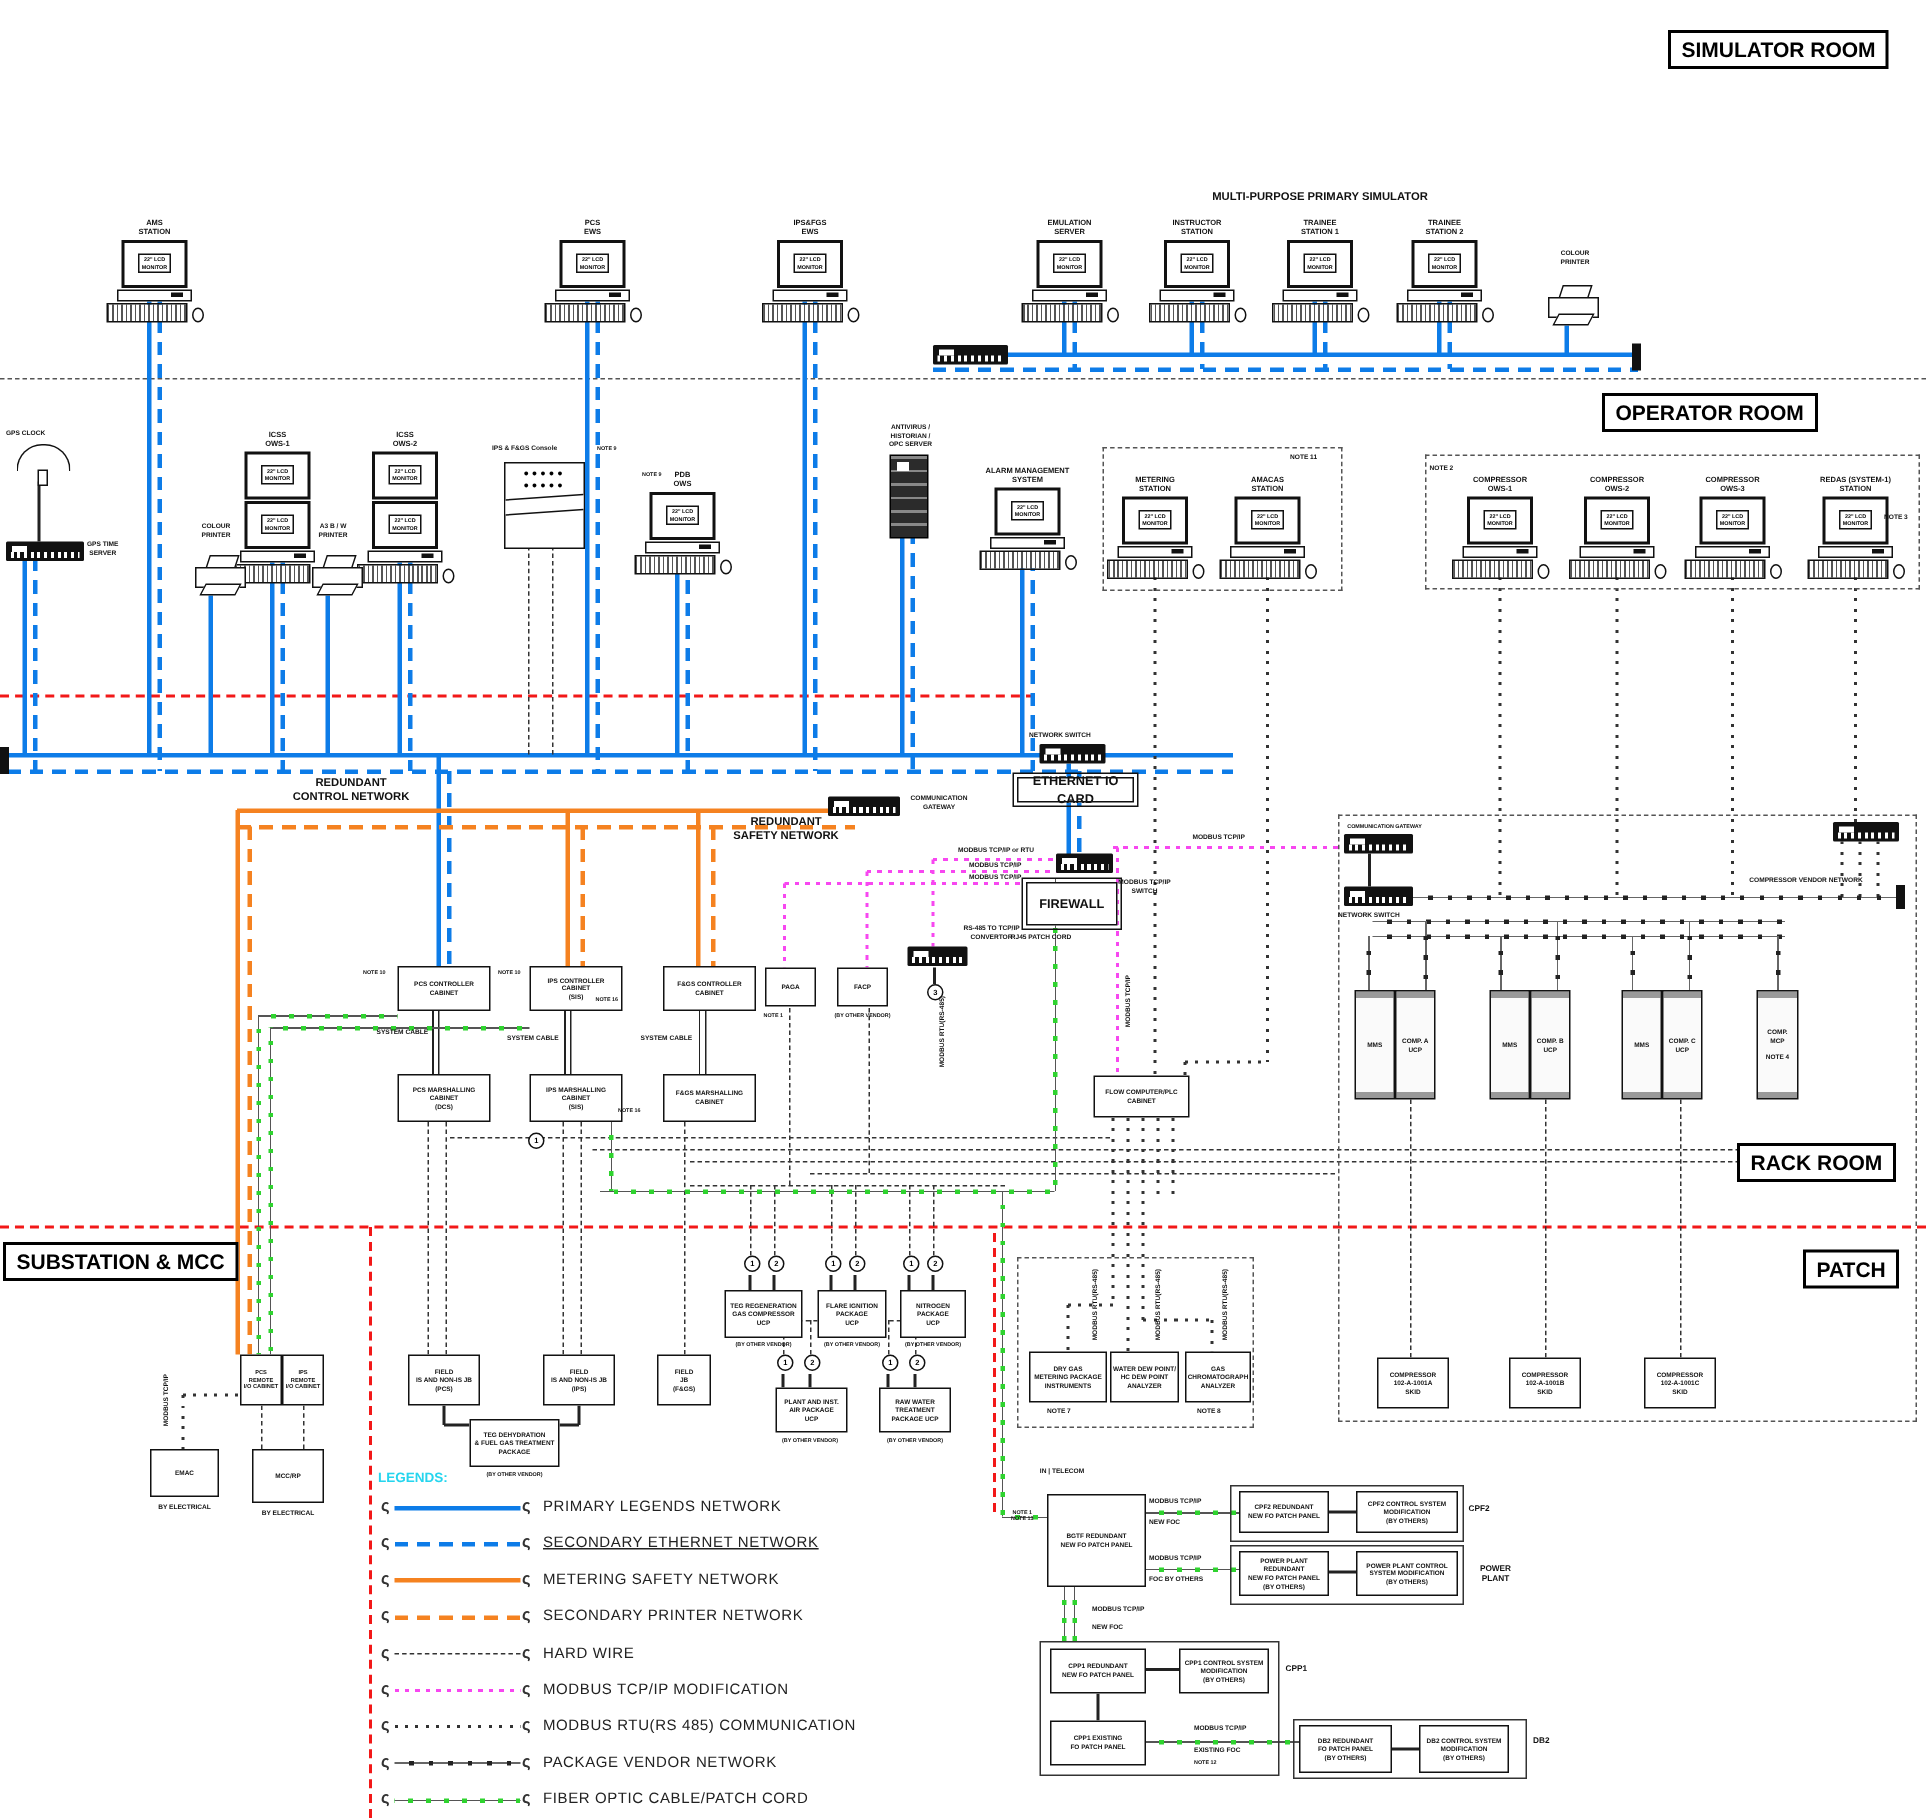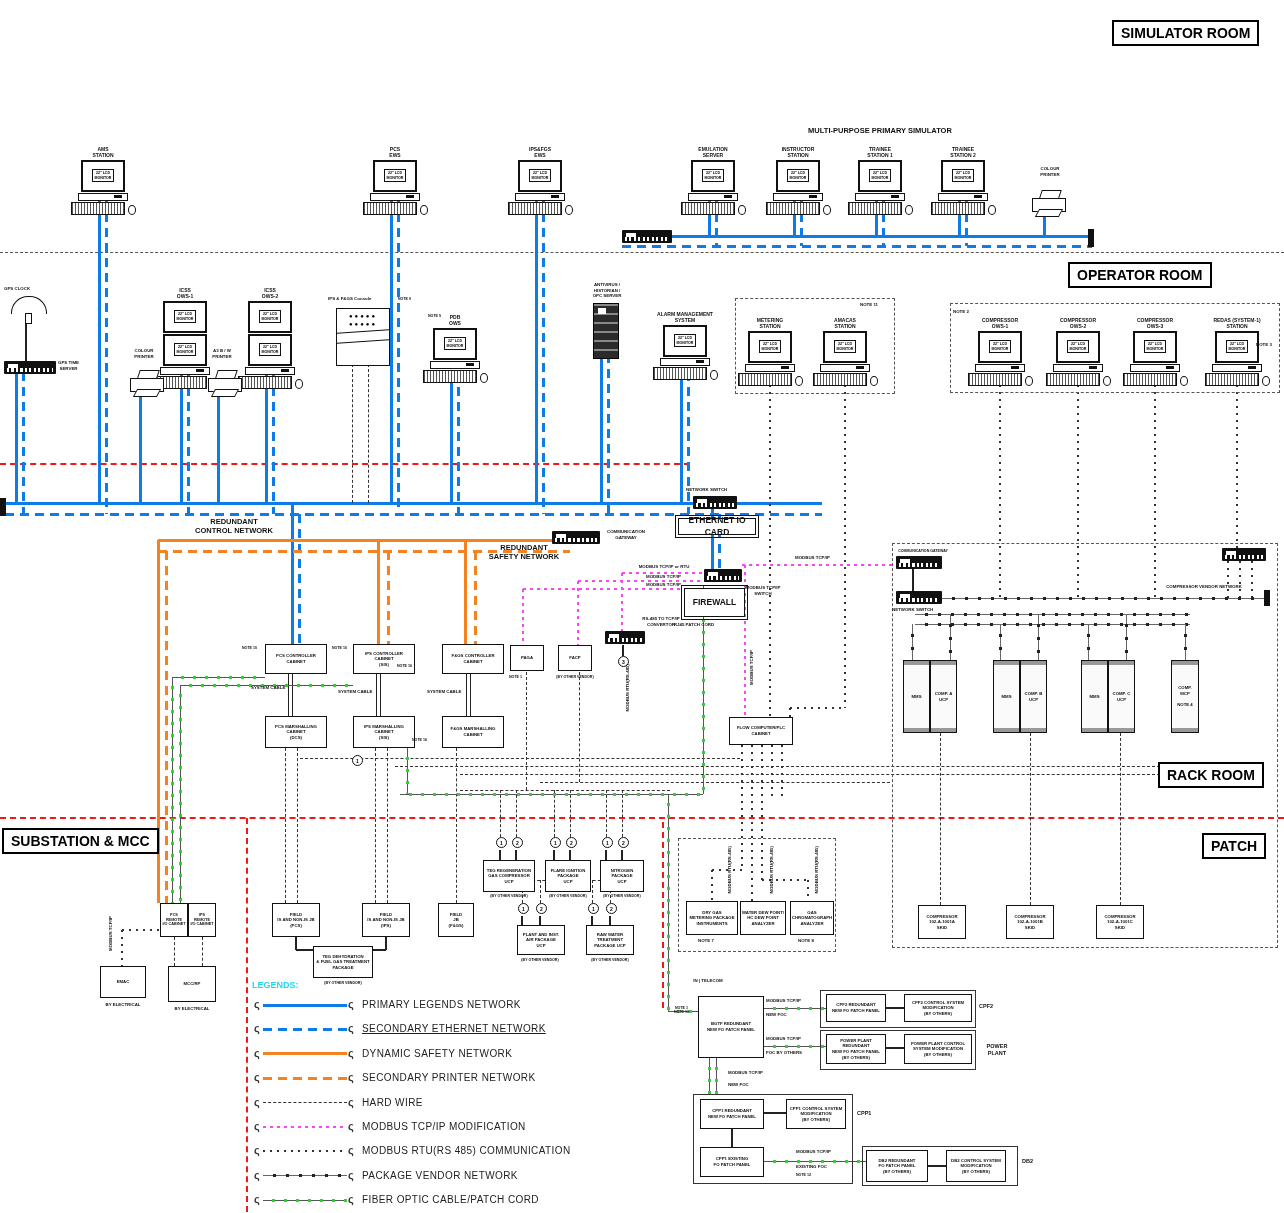--- a/index.html
+++ b/index.html
@@ -746,21 +746,21 @@
     <div class="squig" style="left: 348px; top: 998px;">ς</div>
     <div class="line pe h" style="left: 263px; top: 1003.5px; width: 84px; height: 3px;"></div>
     <div class="legend-label" style="left: 362px; top: 999px;">PRIMARY LEGENDS NETWORK</div>
     <div class="squig" style="left: 254px; top: 1022.4px;">ς</div>
     <div class="squig" style="left: 348px; top: 1022.4px;">ς</div>
     <div class="line se h" style="left: 263px; top: 1027.9px; width: 84px; height: 3px;"></div>
     <div class="legend-label" style="left: 362px; top: 1023.4px; text-decoration: underline;">SECONDARY ETHERNET NETWORK</div>
     <div class="squig" style="left: 254px; top: 1046.8px;">ς</div>
     <div class="squig" style="left: 348px; top: 1046.8px;">ς</div>
     <div class="line ps h" style="left: 263px; top: 1052.3px; width: 84px; height: 3px;"></div>
-    <div class="legend-label" style="left: 362px; top: 1047.8px;">DYNAMIC SAFETY NETWORK</div>
+    <div class="legend-label" style="left: 362px; top: 1047.8px;">METERING SAFETY NETWORK</div>
     <div class="squig" style="left: 254px; top: 1071.2px;">ς</div>
     <div class="squig" style="left: 348px; top: 1071.2px;">ς</div>
     <div class="line ss h" style="left: 263px; top: 1076.7px; width: 84px; height: 3px;"></div>
     <div class="legend-label" style="left: 362px; top: 1072.2px;">SECONDARY PRINTER NETWORK</div>
     <div class="squig" style="left: 254px; top: 1095.6px;">ς</div>
     <div class="squig" style="left: 348px; top: 1095.6px;">ς</div>
     <div class="line hw h" style="left: 263px; top: 1102.1px; width: 84px; height: 1px;"></div>
     <div class="legend-label" style="left: 362px; top: 1096.6px;">HARD WIRE</div>
     <div class="squig" style="left: 254px; top: 1120px;">ς</div>
     <div class="squig" style="left: 348px; top: 1120px;">ς</div>

